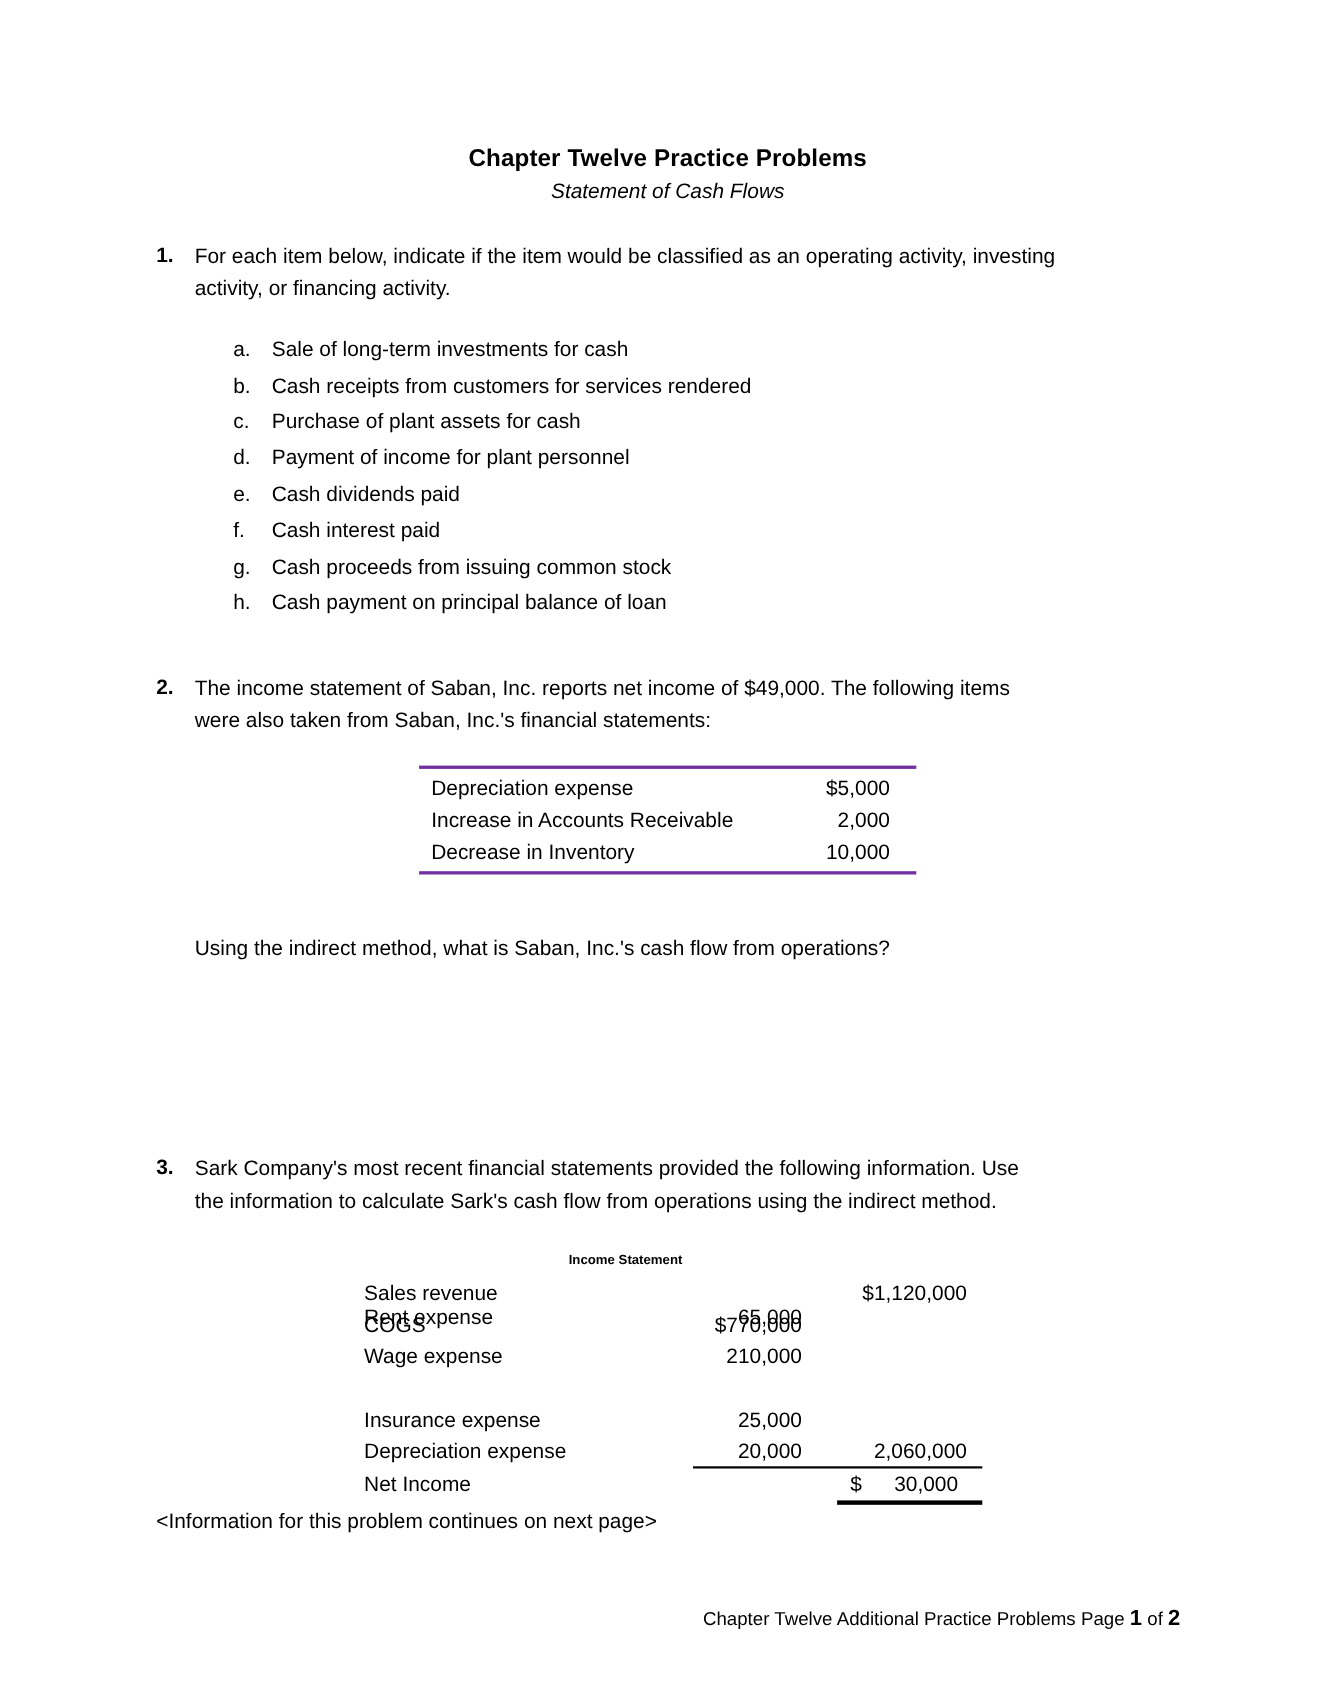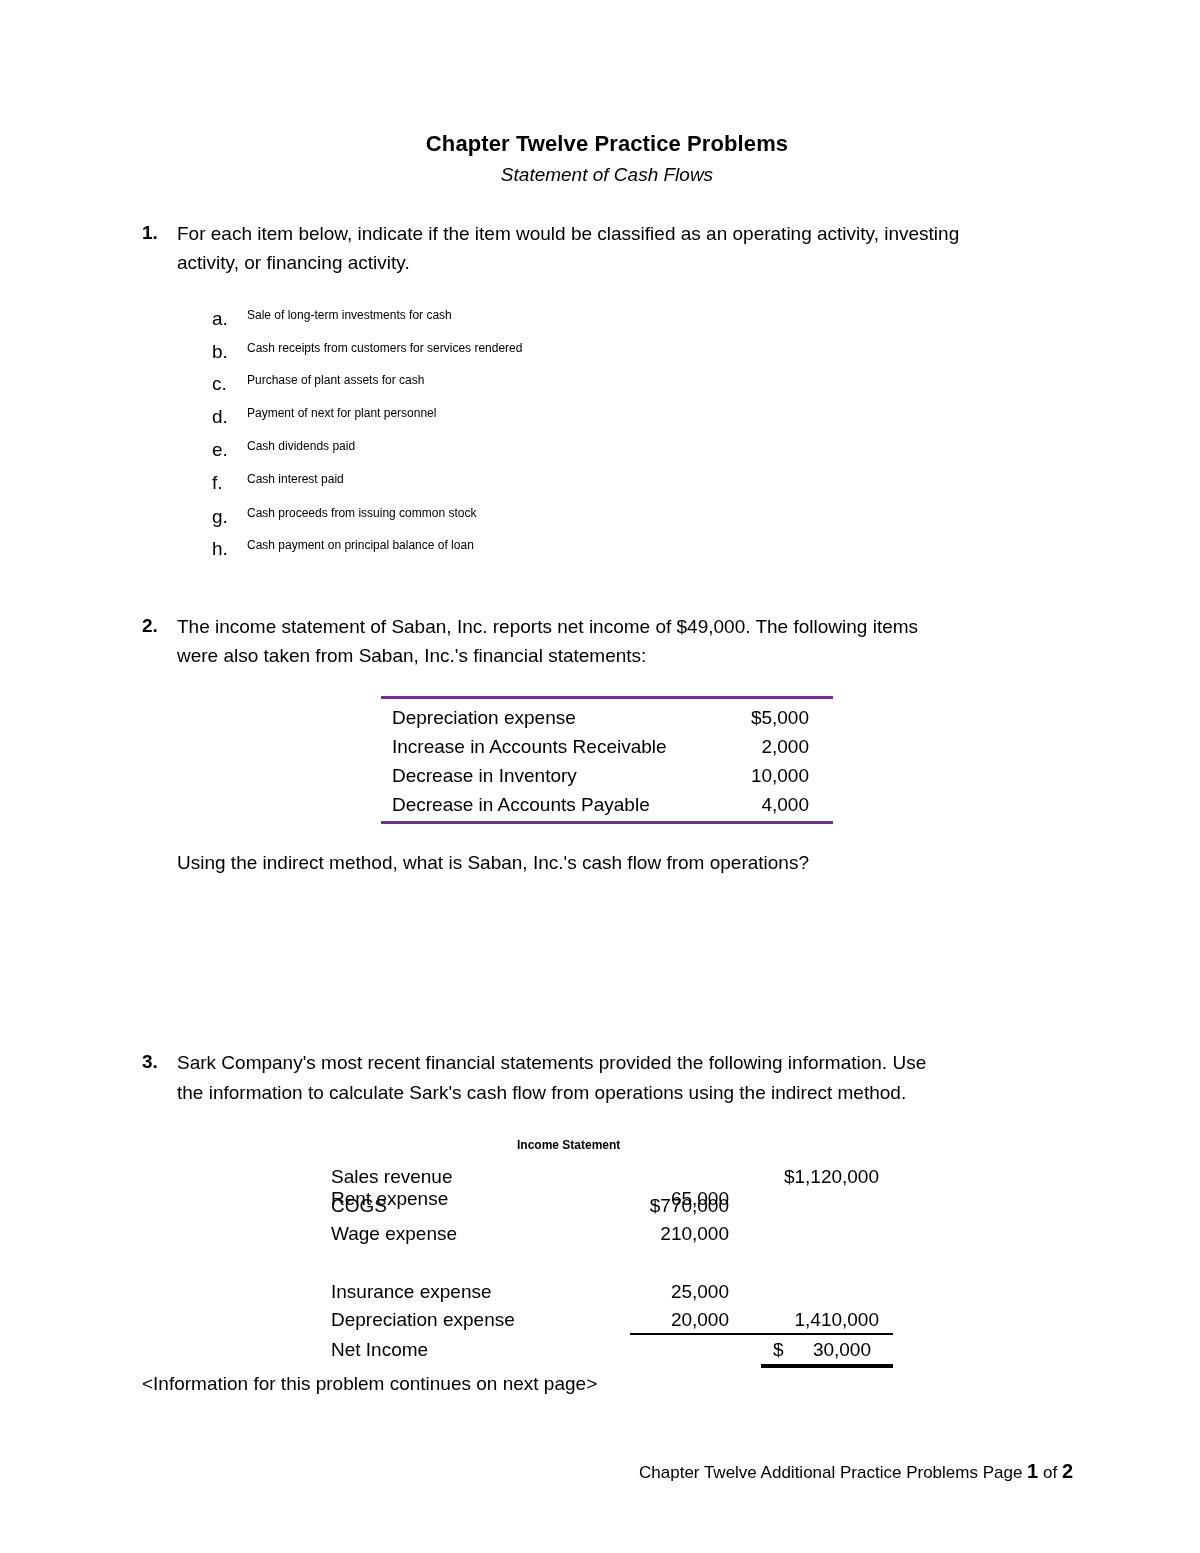--- a/index.html
+++ b/index.html
@@ -13,21 +13,21 @@
       left: 0; width: 1214px; text-align: center; top: 131px;
       font-size: 22px; font-weight: bold; letter-spacing: 0.1px;
     }
     .subtitle {
       left: 0; width: 1214px; text-align: center; top: 164px;
       font-size: 19px; font-style: italic;
     }
     .qnum { font-size: 19px; font-weight: bold; }
     .qtext { font-size: 19px; line-height: 29px; }
     .item-letter { font-size: 19px; }
-    .item-text { font-size: 12px; }
+    .item-text { font-size: 19px; }
 
     
     .t1 {
       position: absolute; left: 381px; top: 696px; width: 452px;
       border-top: 3px solid #7030A0; border-bottom: 3px solid #7030A0;
       padding: 4px 0 2px 0;
     }
     .t1-row { position: relative; height: 29px; font-size: 19px; }
     .t1-label { position: absolute; left: 11px; top: 4px; }
     .t1-value { position: absolute; right: 24px; top: 4px; text-align: right; }
@@ -61,21 +61,21 @@
     <div class="abs item-letter" style="left:212px; top:308px;">a.</div>
     <div class="abs item-text" style="left:247px; top:308px;">Sale of long-term investments for cash</div>
 
     <div class="abs item-letter" style="left:212px; top:341px;">b.</div>
     <div class="abs item-text" style="left:247px; top:341px;">Cash receipts from customers for services rendered</div>
 
     <div class="abs item-letter" style="left:212px; top:373px;">c.</div>
     <div class="abs item-text" style="left:247px; top:373px;">Purchase of plant assets for cash</div>
 
     <div class="abs item-letter" style="left:212px; top:406px;">d.</div>
-    <div class="abs item-text" style="left:247px; top:406px;">Payment of next for plant personnel</div>
+    <div class="abs item-text" style="left:247px; top:406px;">Payment of income for plant personnel</div>
 
     <div class="abs item-letter" style="left:212px; top:439px;">e.</div>
     <div class="abs item-text" style="left:247px; top:439px;">Cash dividends paid</div>
 
     <div class="abs item-letter" style="left:212px; top:472px;">f.</div>
     <div class="abs item-text" style="left:247px; top:472px;">Cash interest paid</div>
 
     <div class="abs item-letter" style="left:212px; top:506px;">g.</div>
     <div class="abs item-text" style="left:247px; top:506px;">Cash proceeds from issuing common stock</div>
 
@@ -94,24 +94,20 @@
       <span class="t1-label">Depreciation expense</span>
       <span class="t1-value">$5,000</span>
     </div>
     <div class="t1-row">
       <span class="t1-label">Increase in Accounts Receivable</span>
       <span class="t1-value">2,000</span>
     </div>
     <div class="t1-row">
       <span class="t1-label">Decrease in Inventory</span>
       <span class="t1-value">10,000</span>
-    </div>
-    <div class="t1-row">
-      <span class="t1-label">Decrease in Accounts Payable</span>
-      <span class="t1-value">4,000</span>
     </div>
   </div>
 
   <div class="abs qtext" style="left:177px; top:848px;">Using the indirect method, what is Saban, Inc.'s cash flow from operations?</div>
 </div>
 
 <div>
   <div class="abs qnum" style="left:142px; top:1051px;">3.</div>
   <div class="abs qtext" style="left:177px; top:1048px;">Sark Company's most recent financial statements provided the following information.  Use</div>
   <div class="abs qtext" style="left:177px; top:1078px;text-align:right;">the information to calculate Sark's cash flow from operations using the indirect method.</div>
@@ -140,21 +136,21 @@
       <span class="is-col2"></span>
     </div>
     <div class="is-row" style="top:1281px;">
       <span class="is-label">Insurance expense</span>
       <span class="is-col1">25,000</span>
       <span class="is-col2"></span>
     </div>
     <div class="is-row" style="top:1309px;">
       <span class="is-label">Depreciation expense</span>
       <span class="is-col1">20,000</span>
-      <span class="is-col2">1,410,000</span>
+      <span class="is-col2">2,060,000</span>
     </div>
 
     <div class="rule-single"></div>
 
     <div class="is-row" style="top:1339px;">
       <span class="is-label">Net Income</span>
       <span class="is-dollar">$</span>
       <span class="is-col2 ni">30,000</span>
     </div>
 

